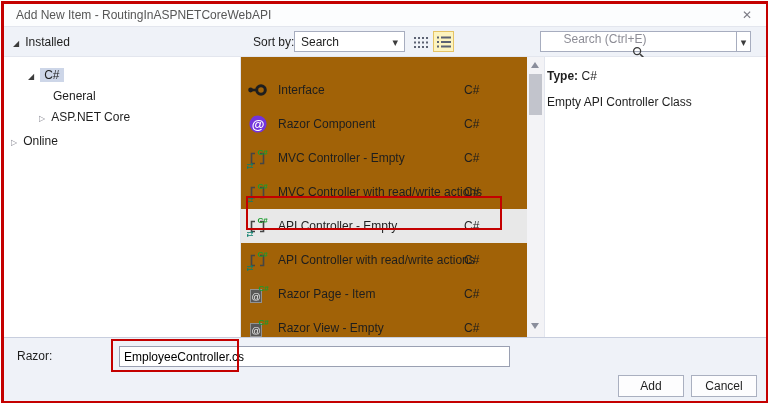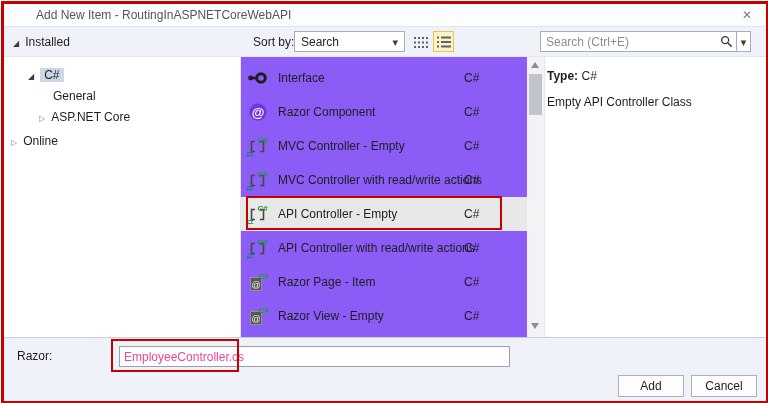--- a/index.html
+++ b/index.html
@@ -10,63 +10,63 @@
   }
   *{box-sizing:border-box;margin:0;padding:0;font-family:"Liberation Sans","DejaVu Sans",sans-serif;}
   body{background:#ffffff;padding:1px;}
   .dialog{
     position:relative;width:768px;height:403px;
     border:3px solid var(--annotation);
     background:#ffffff;overflow:hidden;font-size:12px;color:#1e1e1e;
   }
   
   .titlebar{position:absolute;left:0;top:0;width:762px;height:23px;background:#fcfdfe;border-bottom:1px solid var(--border-soft);}
-  .title{position:absolute;left:12px;top:0;line-height:23px;color:#565656;margin-left:20px;}
+  .title{position:absolute;left:12px;top:0;line-height:23px;color:#565656;}
   .close-btn{position:absolute;right:6px;top:0;width:26px;height:23px;text-align:center;cursor:default;}
   .close-x::before{content:"✕";color:#7d7d86;font-size:12px;line-height:23px;}
   
   .toolbar{position:absolute;left:0;top:23px;width:762px;height:30px;background:var(--chrome);border-bottom:1px solid var(--border-soft);}
   .tree-root{position:absolute;left:9px;top:0;height:30px;display:flex;align-items:center;gap:6px;}
   .twisty-exp::before{content:"◢";font-size:8px;color:#3c3c3c;line-height:1;}
   .twisty-col::before{content:"▷";font-size:8px;color:#8a8a94;line-height:1;}
   .sort-label{position:absolute;left:249px;top:0;line-height:30px;}
   .dropdown{position:absolute;left:290px;top:4px;width:111px;height:21px;background:#fff;border:1px solid var(--ctl-border);display:flex;align-items:center;padding:0 6px;}
   .dropdown .dd-text{flex:1;}
   .caret::before{content:"▾";font-size:11px;color:#3c3c3c;line-height:1;}
   .view-btn{position:absolute;top:4px;width:21px;height:21px;display:flex;align-items:center;justify-content:center;border:1px solid transparent;}
   .view-btn.grid{left:406px;}
   .view-btn.list{left:429px;background:#fdf4bf;border-color:#e5c365;}
   .searchwrap{position:absolute;left:536px;top:4px;height:21px;display:flex;}
-  .search-box{width:196px;height:21px;border:1px solid var(--ctl-border);border-right:none;background:#fff;display:flex;align-items:center;}
+  .search-box{width:196px;height:21px;border:1px solid var(--ctl-border);border-right:none;background:#fff;display:flex;align-items:center;flex-direction:column;}
   .search-box input{border:none;outline:none;flex:1;height:17px;font-size:12px;color:#1e1e1e;padding-left:5px;background:transparent;}
   .search-box input::placeholder{color:#8d8d96;}
   .search-glass{width:20px;display:flex;align-items:center;justify-content:center;}
   .search-arrow{width:15px;height:21px;border:1px solid var(--ctl-border);background:#fff;display:flex;align-items:center;justify-content:center;}
   
   .content{position:absolute;left:0;top:53px;width:762px;height:280px;background:#fff;}
   .tree-panel{position:absolute;left:0;top:0;width:237px;height:280px;background:#fff;border-right:1px solid var(--border-soft);}
   .tree-item{position:absolute;display:flex;align-items:center;gap:6px;height:18px;cursor:default;}
   .sel-label{background:#cdd6e8;padding:0 4px;}
-  .list-panel{position:absolute;left:237px;top:0;width:286px;height:280px;background:#8b5cf6;overflow:hidden;padding-top:4px;}
+  .list-panel{position:absolute;left:237px;top:0;width:286px;height:280px;background:#a16207;overflow:hidden;padding-top:16px;}
   .list-row{position:relative;height:34px;display:flex;align-items:center;}
   .list-row.selected{background:#e8e8e8;}
   .row-icon{width:24px;margin-left:5px;display:flex;align-items:center;justify-content:center;}
   .row-label{margin-left:8px;}
   .row-type{position:absolute;left:223px;}
   .scrollbar{position:absolute;left:523px;top:0;width:17px;height:280px;background:#f3f3f6;}
   .scroll-up{position:absolute;left:4px;top:5px;width:0;height:0;border-left:4.5px solid transparent;border-right:4.5px solid transparent;border-bottom:6px solid #8a8e9c;}
   .scroll-thumb{position:absolute;left:2px;top:17px;width:13px;height:41px;background:#c2c4cc;}
   .scroll-down{position:absolute;left:4px;bottom:8px;width:0;height:0;border-left:4.5px solid transparent;border-right:4.5px solid transparent;border-top:6px solid #8a8e9c;}
   .info-panel{position:absolute;left:540px;top:0;width:222px;height:280px;background:#fff;border-left:1px solid var(--border-soft);padding:12px 0 0 2px;}
   .info-type{margin-bottom:12px;}
   .info-type b{font-weight:bold;}
   
   .footer{position:absolute;left:0;top:333px;width:762px;height:64px;background:var(--chrome);border-top:1px solid #c8cede;}
   .name-label{position:absolute;left:13px;top:8px;line-height:21px;}
-  .name-input{position:absolute;left:115px;top:8px;width:391px;height:21px;border:1px solid #9aa0b2;background:#fff;font-size:12px;padding-left:4px;outline:none;color:#ec4899;}
+  .name-input{position:absolute;left:115px;top:8px;width:391px;height:21px;border:1px solid #9aa0b2;background:#fff;font-size:12px;padding-left:4px;outline:none;color:#000000;}
   .btn{position:absolute;top:37px;height:22px;width:66px;background:#fdfdfe;border:1px solid #aab0c0;font-size:12px;color:#1e1e1e;text-align:center;line-height:20px;}
   .btn.add{left:614px;}
   .btn.cancel{left:687px;}
   
   .anno{position:absolute;border:2px solid var(--annotation);pointer-events:none;}
   .anno-row{left:242px;top:192px;width:256px;height:34px;}
   .anno-name{left:107px;top:335px;width:128px;height:33px;}
 </style>
 </head>
 <body>

